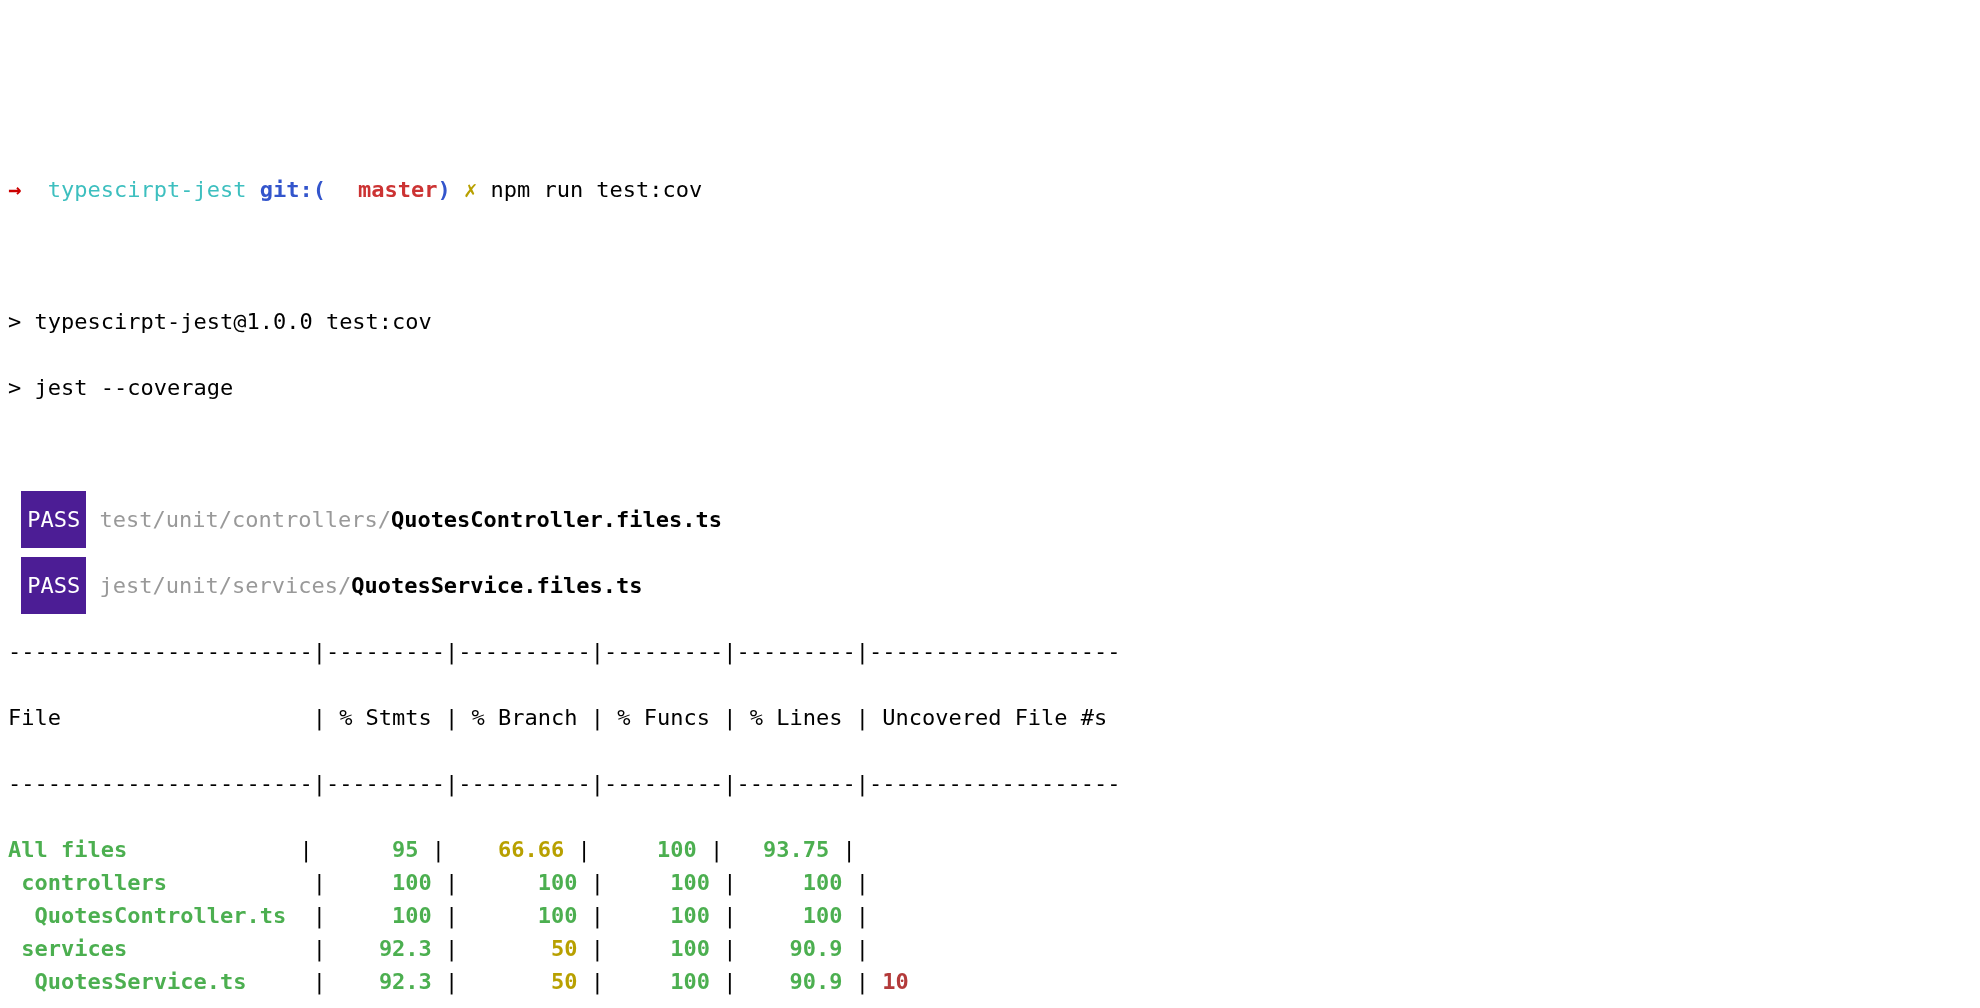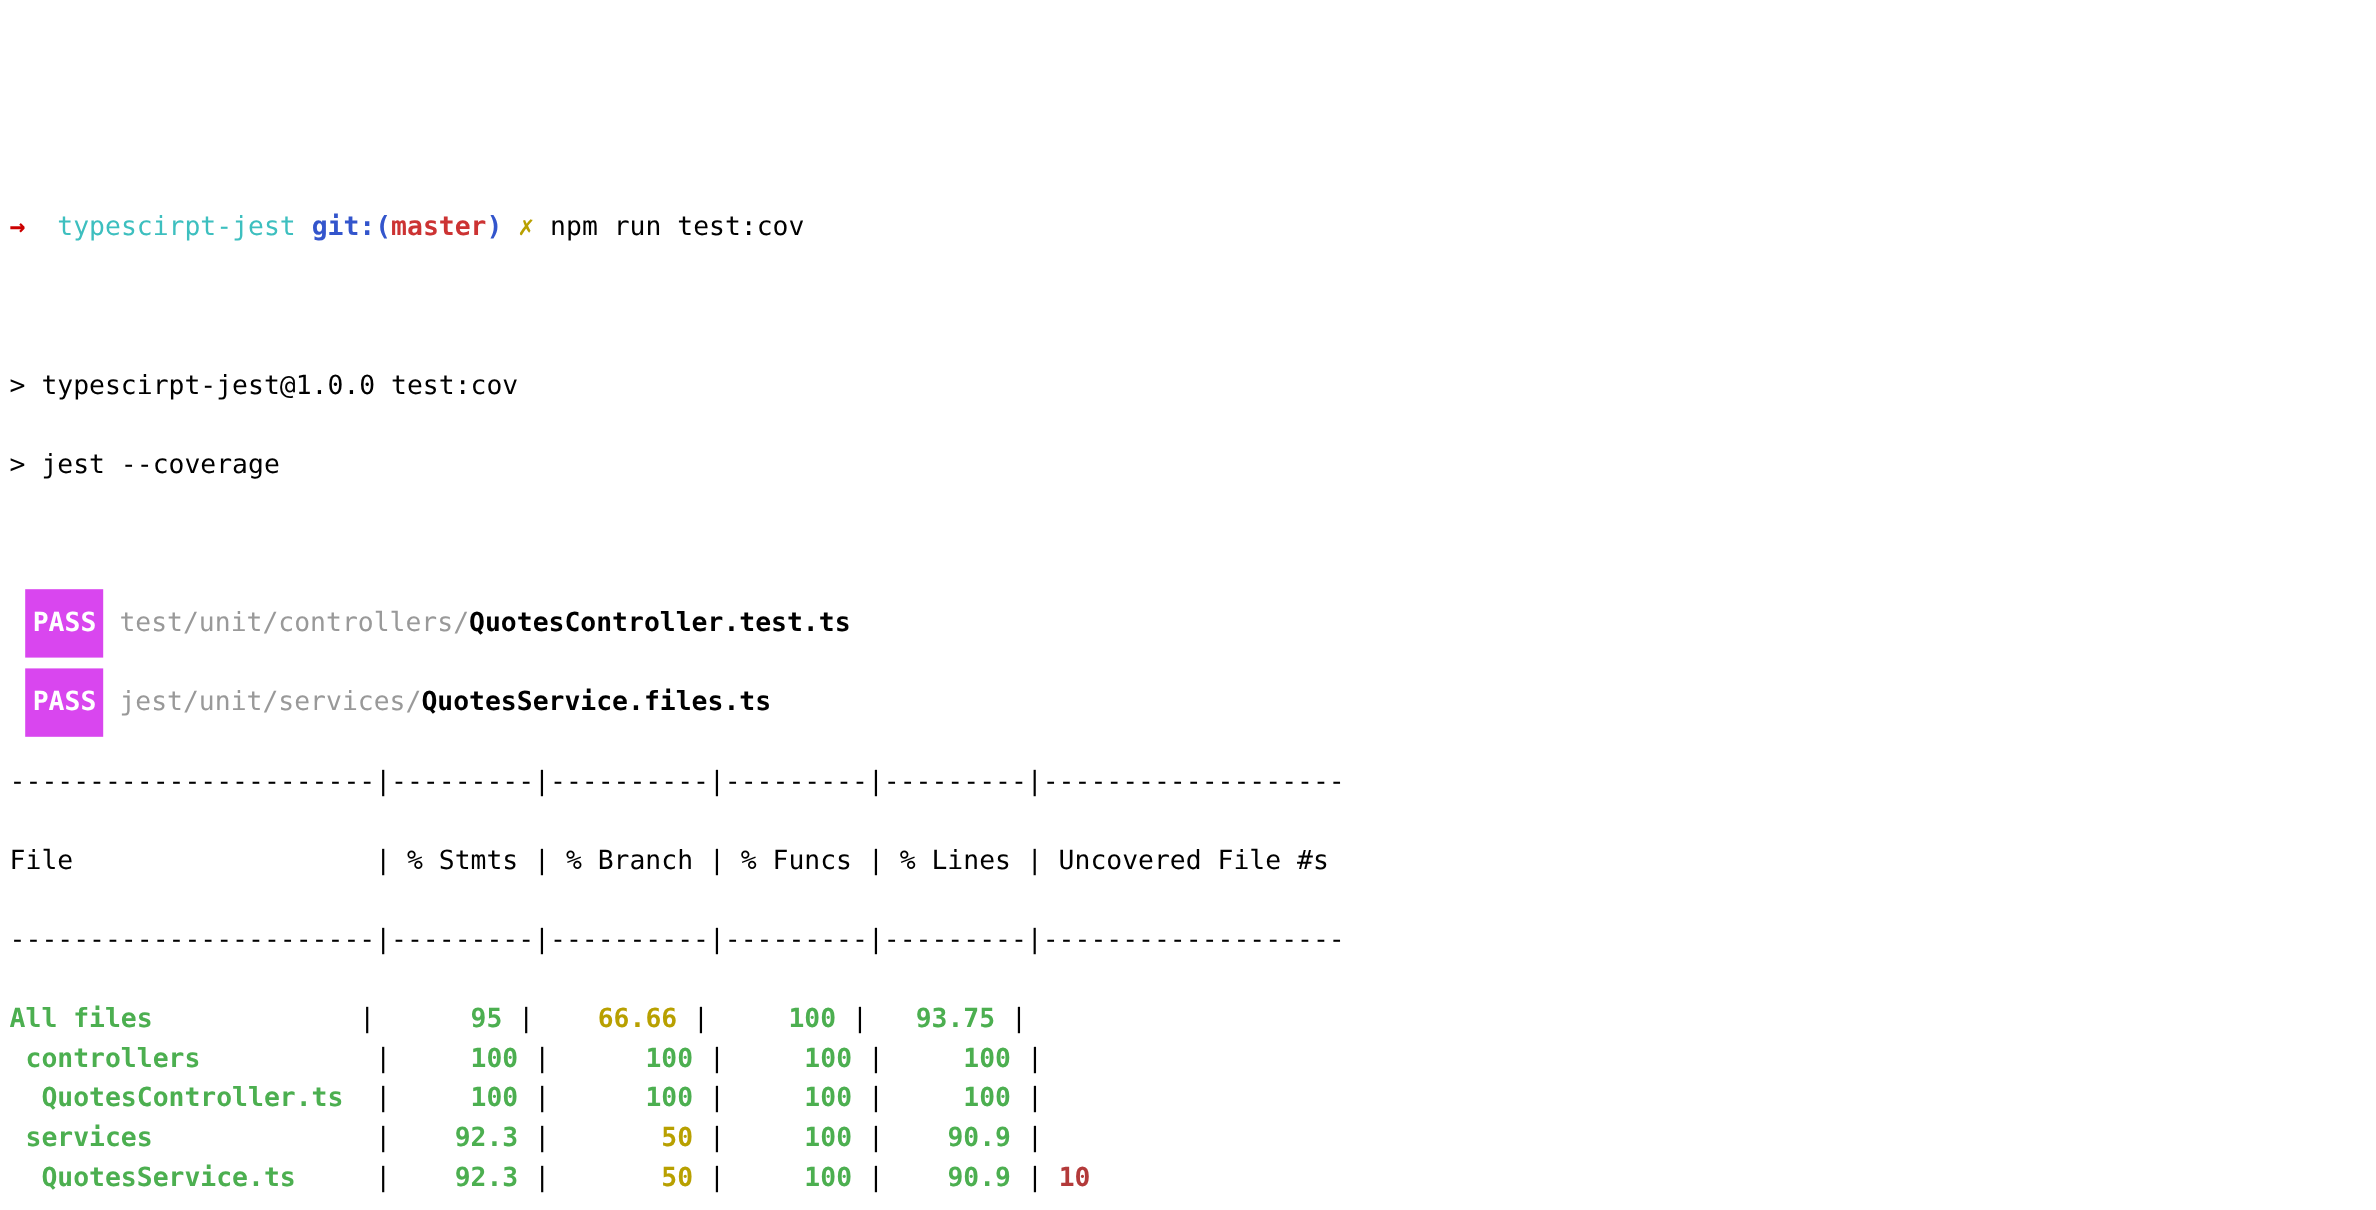--- a/index.html
+++ b/index.html
@@ -12,47 +12,47 @@
       font-size: 22px;
       line-height: 1.5;
       background: #ffffff;
       color: #000000;
       padding: 8px;
       white-space: pre;
     }
     .arrow { color: #cc0000; font-weight: bold; }
     .cyan { color: #3dbfbf; font-weight: normal; }
     .blue { color: #3355cc; font-weight: bold; }
-    .red { color: #cc3333; font-weight: bold; }
+    .red { color: #cc3333; font-weight: bold; margin-left: 32px; }
     .yellow { color: #b8a000; font-weight: bold; }
     .green { color: #4caf50; font-weight: bold; }
     .grey { color: #999999; }
     .bold { font-weight: bold; }
     .black { color: #000000; }
     .pass-badge {
-      background: #d946ef;
+      background: #4c1d95;
       color: #ffffff;
-      font-weight: bold;
+      font-weight: normal;
       padding: 16px 6px;
     }
     .red-dim { color: #b33a3a; font-weight: bold; }
     .line { white-space: pre; }
   </style>
 </head>
 <body>
 
 
 
 <div>
 <div class="line"><span class="arrow">→</span>  <span class="cyan">typescirpt-jest</span> <span class="blue">git:(</span><span class="red">master</span><span class="blue">)</span> <span class="yellow">✗</span> <span class="black">npm run test:cov</span></div>
 <div class="line"> </div>
 <div class="line">&gt; typescirpt-jest@1.0.0 test:cov</div>
 <div class="line">&gt; jest --coverage</div>
 <div class="line"> </div>
-<div class="line"> <span class="pass-badge">PASS</span> <span class="grey">test/unit/controllers/</span><span class="bold">QuotesController.test.ts</span></div>
+<div class="line"> <span class="pass-badge">PASS</span> <span class="grey">test/unit/controllers/</span><span class="bold">QuotesController.files.ts</span></div>
 <div class="line"> <span class="pass-badge">PASS</span> <span class="grey">jest/unit/services/</span><span class="bold">QuotesService.files.ts</span></div>
 <div class="line">-----------------------|---------|----------|---------|---------|-------------------</div>
 <div class="line">File                   | % Stmts | % Branch | % Funcs | % Lines | Uncovered File #s </div>
 <div class="line">-----------------------|---------|----------|---------|---------|-------------------</div>
 <div id="cov-rows"><div class="line"><span class="green">All files           </span><span>  | </span><span class="green">     95</span><span> | </span><span class="yellow">   66.66</span><span> | </span><span class="green">    100</span><span> | </span><span class="green">  93.75</span><span> | </span><span class="green">                  </span></div><div class="line"><span class="green"> controllers         </span><span>  | </span><span class="green">    100</span><span> | </span><span class="green">     100</span><span> | </span><span class="green">    100</span><span> | </span><span class="green">    100</span><span> | </span><span class="green">                  </span></div><div class="line"><span class="green">  QuotesController.ts</span><span>  | </span><span class="green">    100</span><span> | </span><span class="green">     100</span><span> | </span><span class="green">    100</span><span> | </span><span class="green">    100</span><span> | </span><span class="green">                  </span></div><div class="line"><span class="green"> services            </span><span>  | </span><span class="green">   92.3</span><span> | </span><span class="yellow">      50</span><span> | </span><span class="green">    100</span><span> | </span><span class="green">   90.9</span><span> | </span><span class="green">                  </span></div><div class="line"><span class="green">  QuotesService.ts   </span><span>  | </span><span class="green">   92.3</span><span> | </span><span class="yellow">      50</span><span> | </span><span class="green">    100</span><span> | </span><span class="green">   90.9</span><span> | </span><span class="red-dim">10                </span></div></div>
 
 
 
 
 

